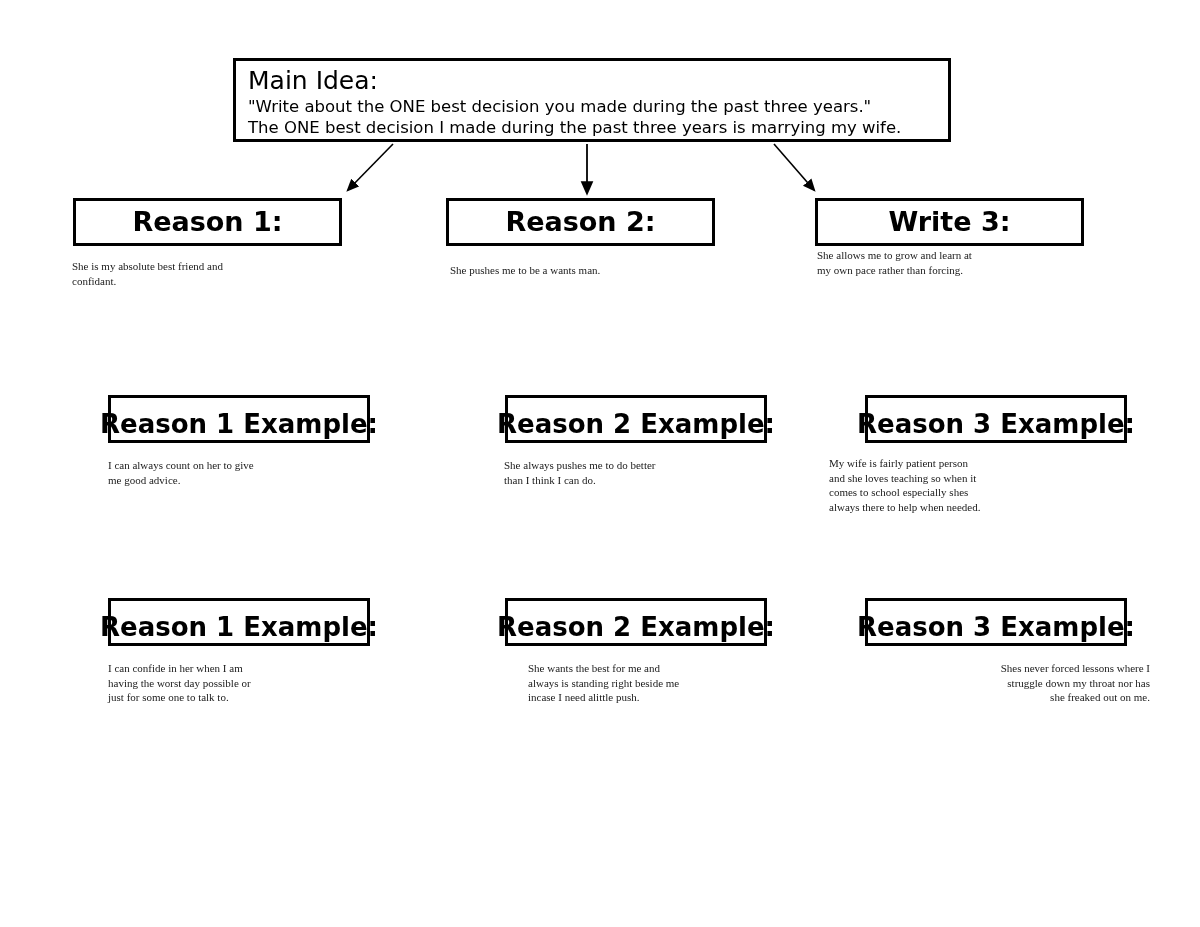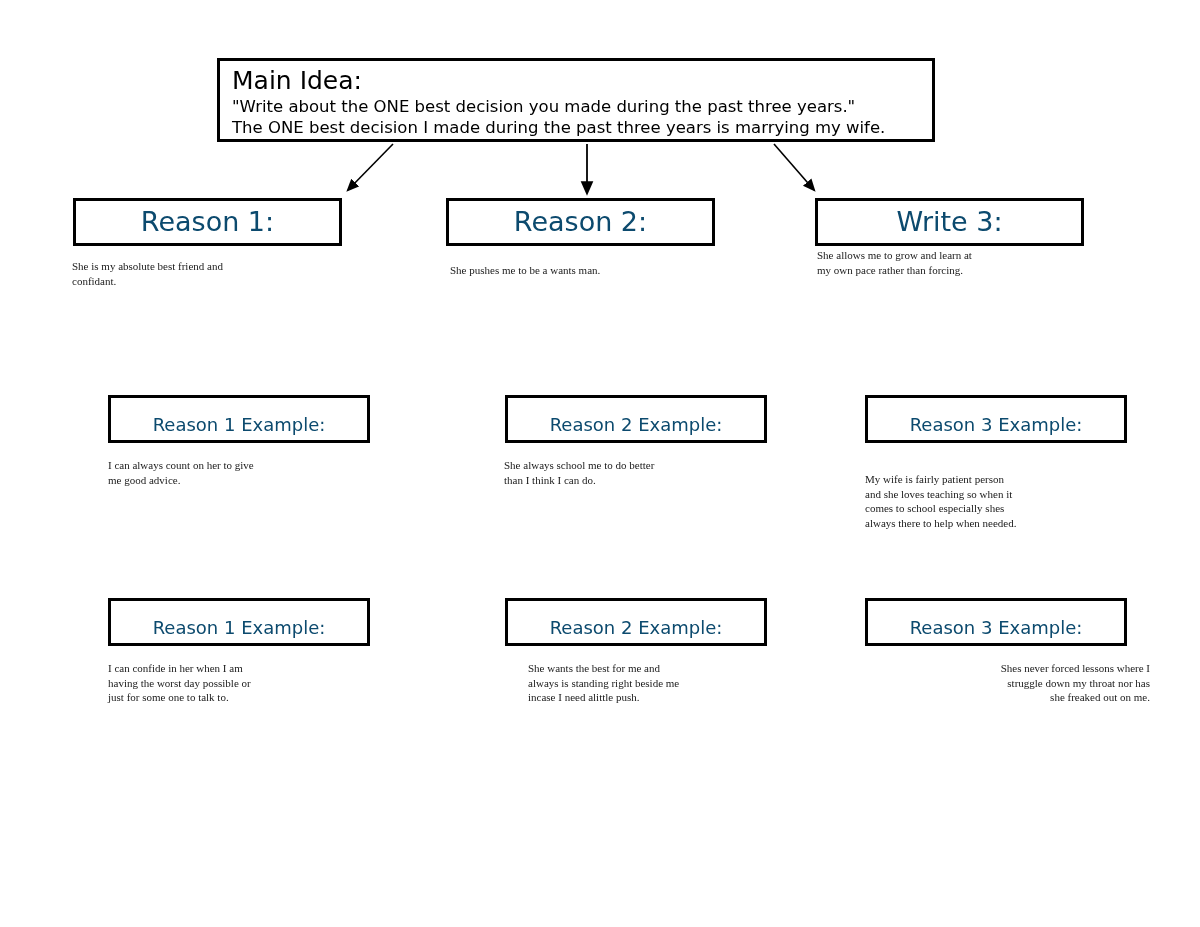--- a/index.html
+++ b/index.html
@@ -24,33 +24,34 @@
     display: flex;
     align-items: center;
     justify-content: center;
   }
   .box.main-box {
     border-width: 3px;
     justify-content: flex-start;
     align-items: flex-start;
     padding: 6px 10px 4px 12px;
     flex-direction: column;
+    margin-left: 16px;
   }
 
   
   .head-title {
     font-family: "DejaVu Sans", "Liberation Sans", sans-serif;
     font-size: 27px;
-    font-weight: 400;
-    color: #0c4a6e;
+    font-weight: 700;
+    color: #000000;
     line-height: 1.05;
     white-space: nowrap;
   }
   .head-title.small {
-    font-size: 18px;
+    font-size: 26px;
     margin-top: 12px;
   }
 
   
   .main-label {
     font-family: "DejaVu Sans", "Liberation Sans", sans-serif;
     font-size: 25px;
     font-weight: 400;
     color: #000000;
     line-height: 1.12;
@@ -126,27 +127,27 @@
 
   <div class="box" style="left:108px; top:395px; width:262px; height:48px;">
     <span class="head-title small">Reason 1 Example:</span>
   </div>
   <div class="body-text" style="left:108px; top:458px; width:275px;">I can always count on her to give
 me good advice.</div>
 
   <div class="box" style="left:505px; top:395px; width:262px; height:48px;">
     <span class="head-title small">Reason 2 Example:</span>
   </div>
-  <div class="body-text" style="left:504px; top:458px; width:280px;">She always school me to do better
+  <div class="body-text" style="left:504px; top:458px; width:280px;">She always pushes me to do better
 than I think I can do.</div>
 
   <div class="box" style="left:865px; top:395px; width:262px; height:48px;">
     <span class="head-title small">Reason 3 Example:</span>
   </div>
-  <div class="body-text" style="left:865px; top:456px; width:285px;margin-top:16px;">My wife is fairly patient person
+  <div class="body-text" style="left:829px; top:456px; width:285px;">My wife is fairly patient person
 and she loves teaching so when it
 comes to school especially shes
 always there to help when needed.</div>
 
   <div class="box" style="left:108px; top:598px; width:262px; height:48px;">
     <span class="head-title small">Reason 1 Example:</span>
   </div>
   <div class="body-text" style="left:108px; top:661px; width:275px;">I can confide in her when I am
 having the worst day possible or
 just for some one to talk to.</div>

